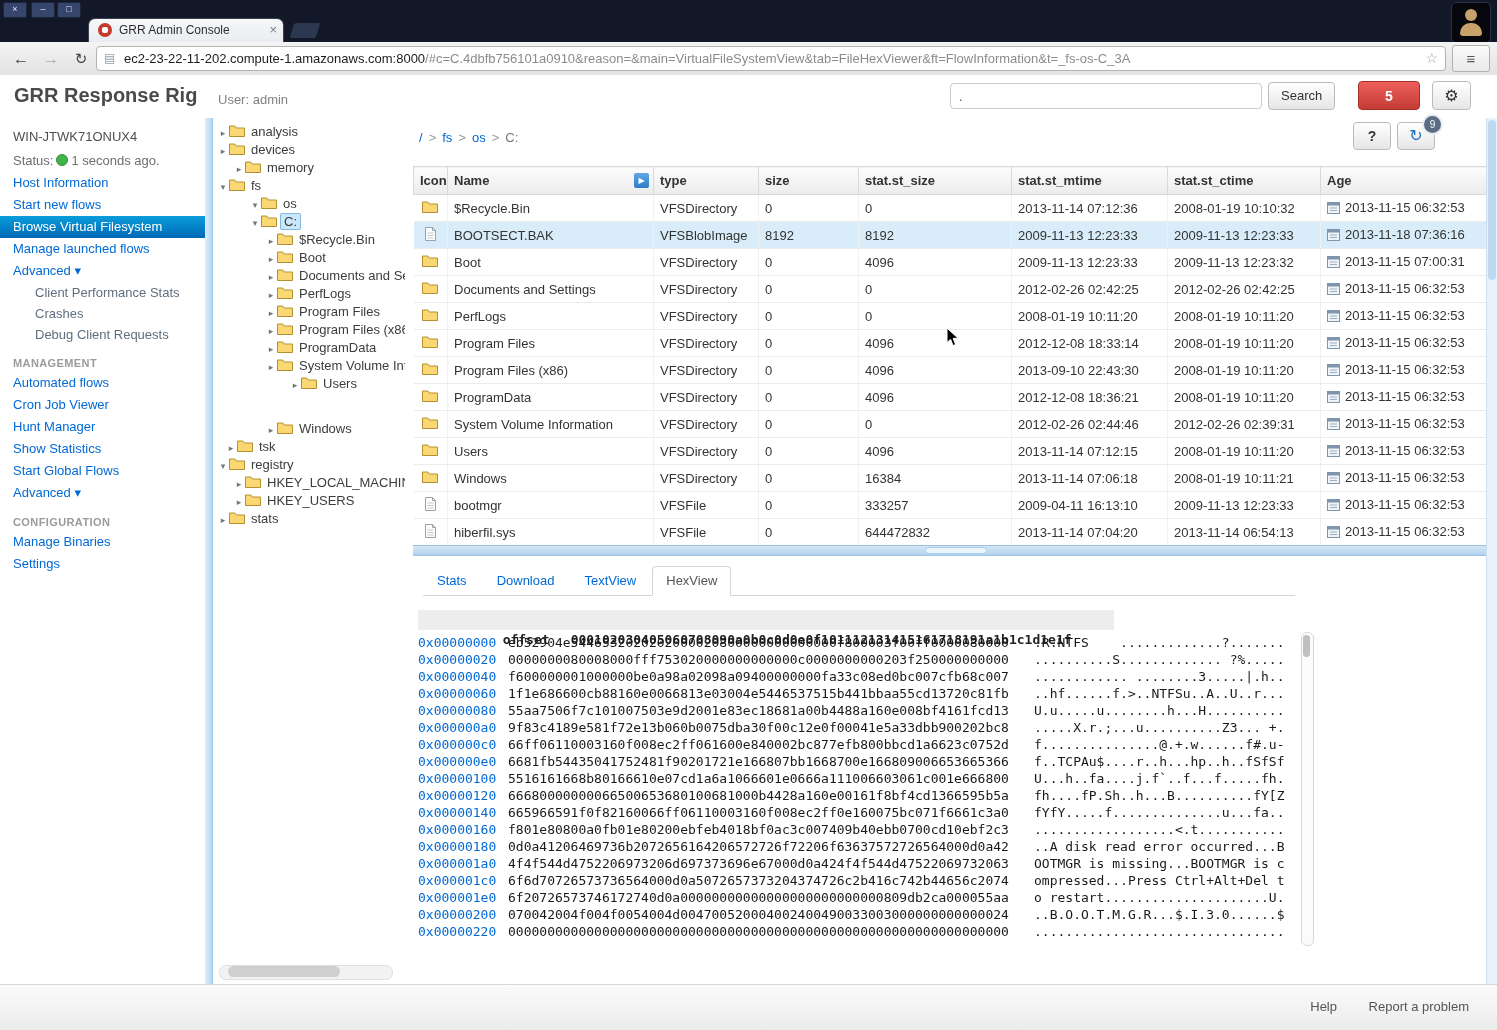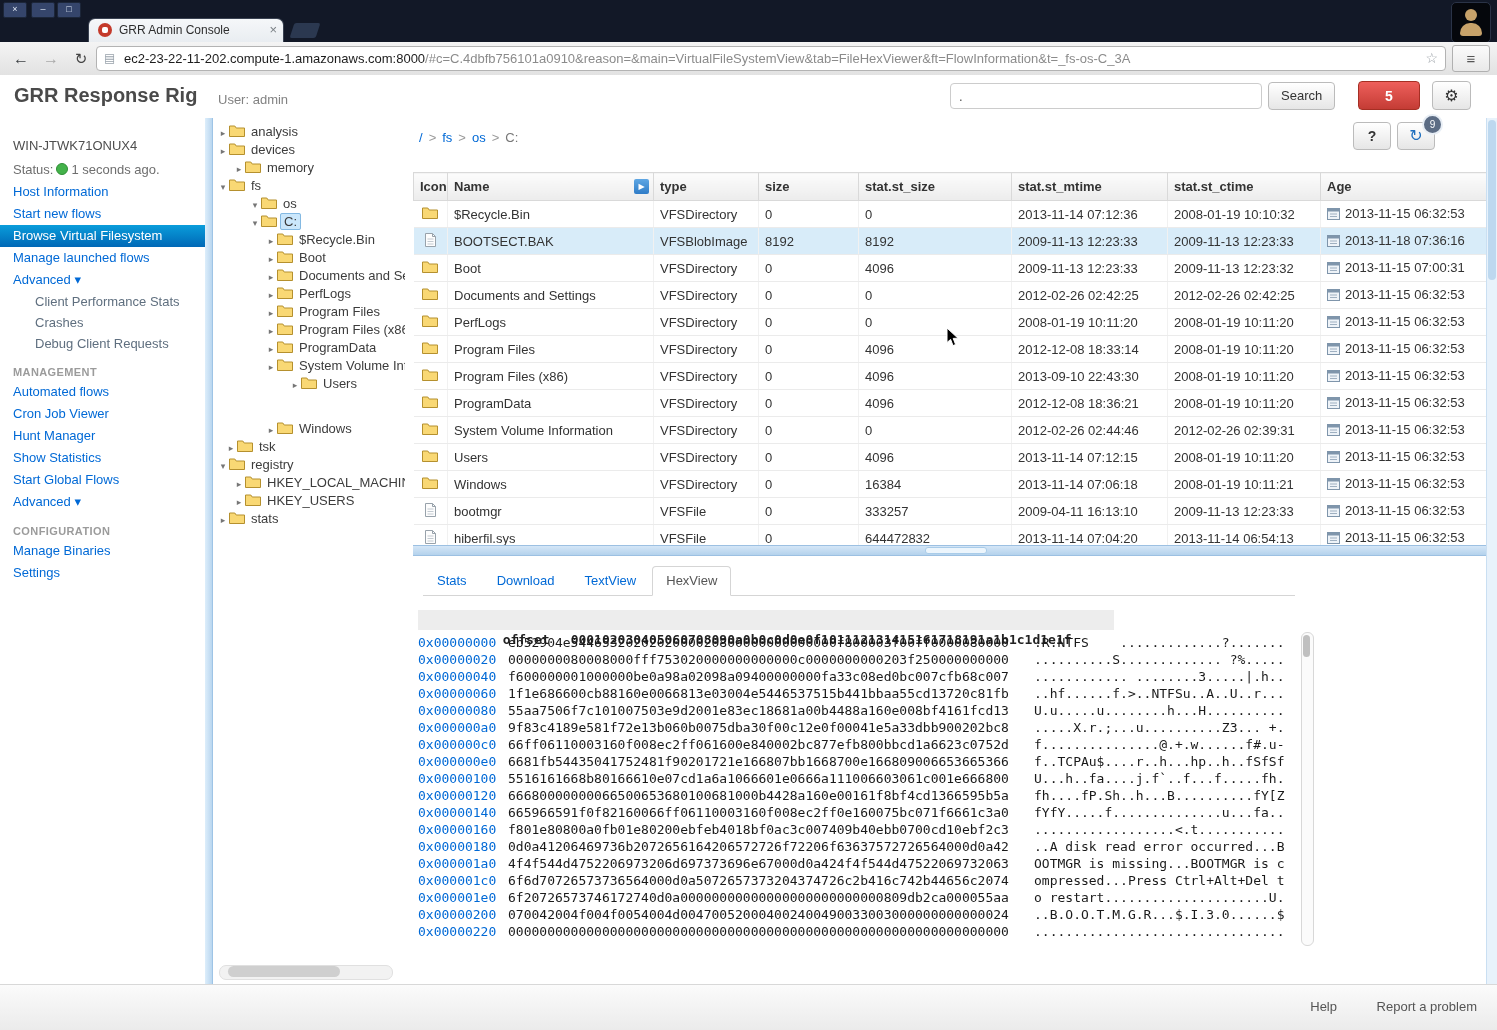--- a/index.html
+++ b/index.html
@@ -41,21 +41,21 @@
   .user-label{position:absolute;left:218px;top:17px;color:#828282}
   .search-input{position:absolute;left:950px;top:8px;width:312px;height:26px;box-sizing:border-box;border:1px solid #ccc;
                 border-radius:4px;padding:0 8px;font-size:13px;color:#555;font-family:inherit}
   .btn{background:linear-gradient(#ffffff,#e6e6e6);border:1px solid #bbb;border-radius:4px;color:#333;text-align:center;box-sizing:border-box}
   .search-btn{position:absolute;left:1268px;top:7px;height:28px;line-height:26px;padding:0 12px;font-size:13px}
   .alert-btn{position:absolute;left:1358px;top:6px;width:62px;height:29px;line-height:28px;background:linear-gradient(#ee5f5b,#c43c35);
              border:1px solid #a52f24;border-radius:4px;color:#fff;font-weight:bold;font-size:14px;text-align:center;box-sizing:border-box}
   .gear-btn{position:absolute;left:1432px;top:6px;width:39px;height:29px;line-height:27px;font-size:16px}
 
   
-  .sidebar{position:absolute;left:0;top:53px;width:205px;bottom:45px;overflow:hidden}
+  .sidebar{position:absolute;left:0;top:44px;width:205px;bottom:45px;overflow:hidden}
   .client-name{margin:10px 0 0 13px;color:#4e4e4e}
   .status-line{margin:9px 0 0 13px;color:#6e6e6e}
   .dot{display:inline-block;width:10px;height:10px;border-radius:50%;background:#43b24a;border:1px solid #2f8f36;margin:0 3px;vertical-align:-1px}
   .host-line{margin:10px 0 0 13px;color:#5a5a5a;line-height:17px}
   .globe{float:left;margin:1px 5px 0 0}
   .nav{margin-top:4px}
   .nav-item{padding:3px 0 4px 13px;color:#0069d6;cursor:pointer}
   .nav-item.active{background:linear-gradient(#0a9ddb,#0068b6);color:#fff}
   .nav-sub-item{padding:2px 0 2px 35px;color:#5f6f7f;width:145px;line-height:17px}
   .sect{margin:12px 0 3px 13px;font-size:11px;font-weight:bold;color:#9b9b9b;letter-spacing:.4px}
@@ -76,21 +76,21 @@
   .main{position:absolute;left:413px;top:43px;right:10px;bottom:45px}
   .crumbs{position:absolute;left:4px;top:12px}
   .crumb-link{color:#0069d6;margin:0 2px}
   .crumb-sep{color:#999;margin:0 4px}
   .crumb-cur{color:#777;margin:0 2px}
   .help-btn{position:absolute;right:96px;top:4px;width:38px;height:28px;line-height:26px;font-weight:bold;font-size:14px}
   .refresh-btn{position:absolute;right:52px;top:4px;width:38px;height:28px;line-height:26px;color:#1f6fbe;font-size:16px}
   .badge9{position:absolute;right:44px;top:-4px;width:17px;height:17px;border-radius:50%;background:#5c6c84;border:2px solid #e8eef5;
           color:#fff;font-size:10px;line-height:17px;text-align:center}
 
-  .ftable{position:absolute;left:0;top:54px;width:100%;border-collapse:collapse;table-layout:fixed;font-size:13px}
+  .ftable{position:absolute;left:0;top:48px;width:100%;border-collapse:collapse;table-layout:fixed;font-size:13px}
   .ftable th{background:linear-gradient(#fcfcfc,#ececec);border:1px solid #d9d9d9;height:27px;padding:0 6px;text-align:left;
              font-weight:bold;color:#333;position:relative;white-space:nowrap;overflow:hidden}
   .ftable td{height:26px;padding:0 6px;border-bottom:1px solid #ebebeb;border-right:1px solid #f1f1f1;white-space:nowrap;overflow:hidden;color:#333}
   .ftable tr.sel td{background:#d8ecf9}
   .sortbtn{position:absolute;right:4px;top:6px;width:15px;height:15px;background:linear-gradient(#5fa7e4,#2f7cc7);
            border-radius:2px;color:#fff;font-size:8px;line-height:15px;text-align:center}
   .cicon{text-align:center;padding:0}
   .age-ico{margin-right:5px;vertical-align:-2px}
 
   .hsplit{position:absolute;left:0;top:427px;right:-10px;height:9px;background:linear-gradient(#d4e6f7,#b4d2ec);
@@ -109,21 +109,21 @@
   .hh{display:inline-block;width:512px;color:#1a1a1a}
   .ha{display:inline-block;margin-left:14px;color:#1a1a1a}
   .hexscroll{position:absolute;left:888px;top:514px;width:11px;height:312px;background:#fbfbfb;border:1px solid #d8d8d8;border-radius:6px}
   .hexthumb{position:absolute;left:1px;top:2px;width:7px;height:22px;background:#c0c0c0;border-radius:4px}
 
   .main-scroll{position:absolute;right:0;top:43px;width:10px;bottom:45px;background:#e8f2fb;border-left:1px solid #cadff2}
   .ms-thumb{position:absolute;left:1px;top:2px;width:8px;height:160px;background:#bdd8ef;border-radius:4px}
 
   .footer{position:absolute;left:0;right:0;bottom:0;height:45px;background:linear-gradient(#fbfbfb,#ebebeb);border-top:1px solid #d8d8d8}
   .f-help{position:absolute;right:160px;top:14px;color:#555}
-  .f-report{position:absolute;right:20px;top:14px;color:#555}
+  .f-report{position:absolute;right:28px;top:14px;color:#555}
 
   .cursor{position:absolute;left:946px;top:327px;z-index:99}
 </style>
 </head>
 <body>
 
 <div class="deskbar">
   <div class="winbtn" id="wb-close"><span>×</span></div>
   <div class="winbtn" id="wb-min"><span>–</span></div>
   <div class="winbtn" id="wb-max"><span>□</span></div>

